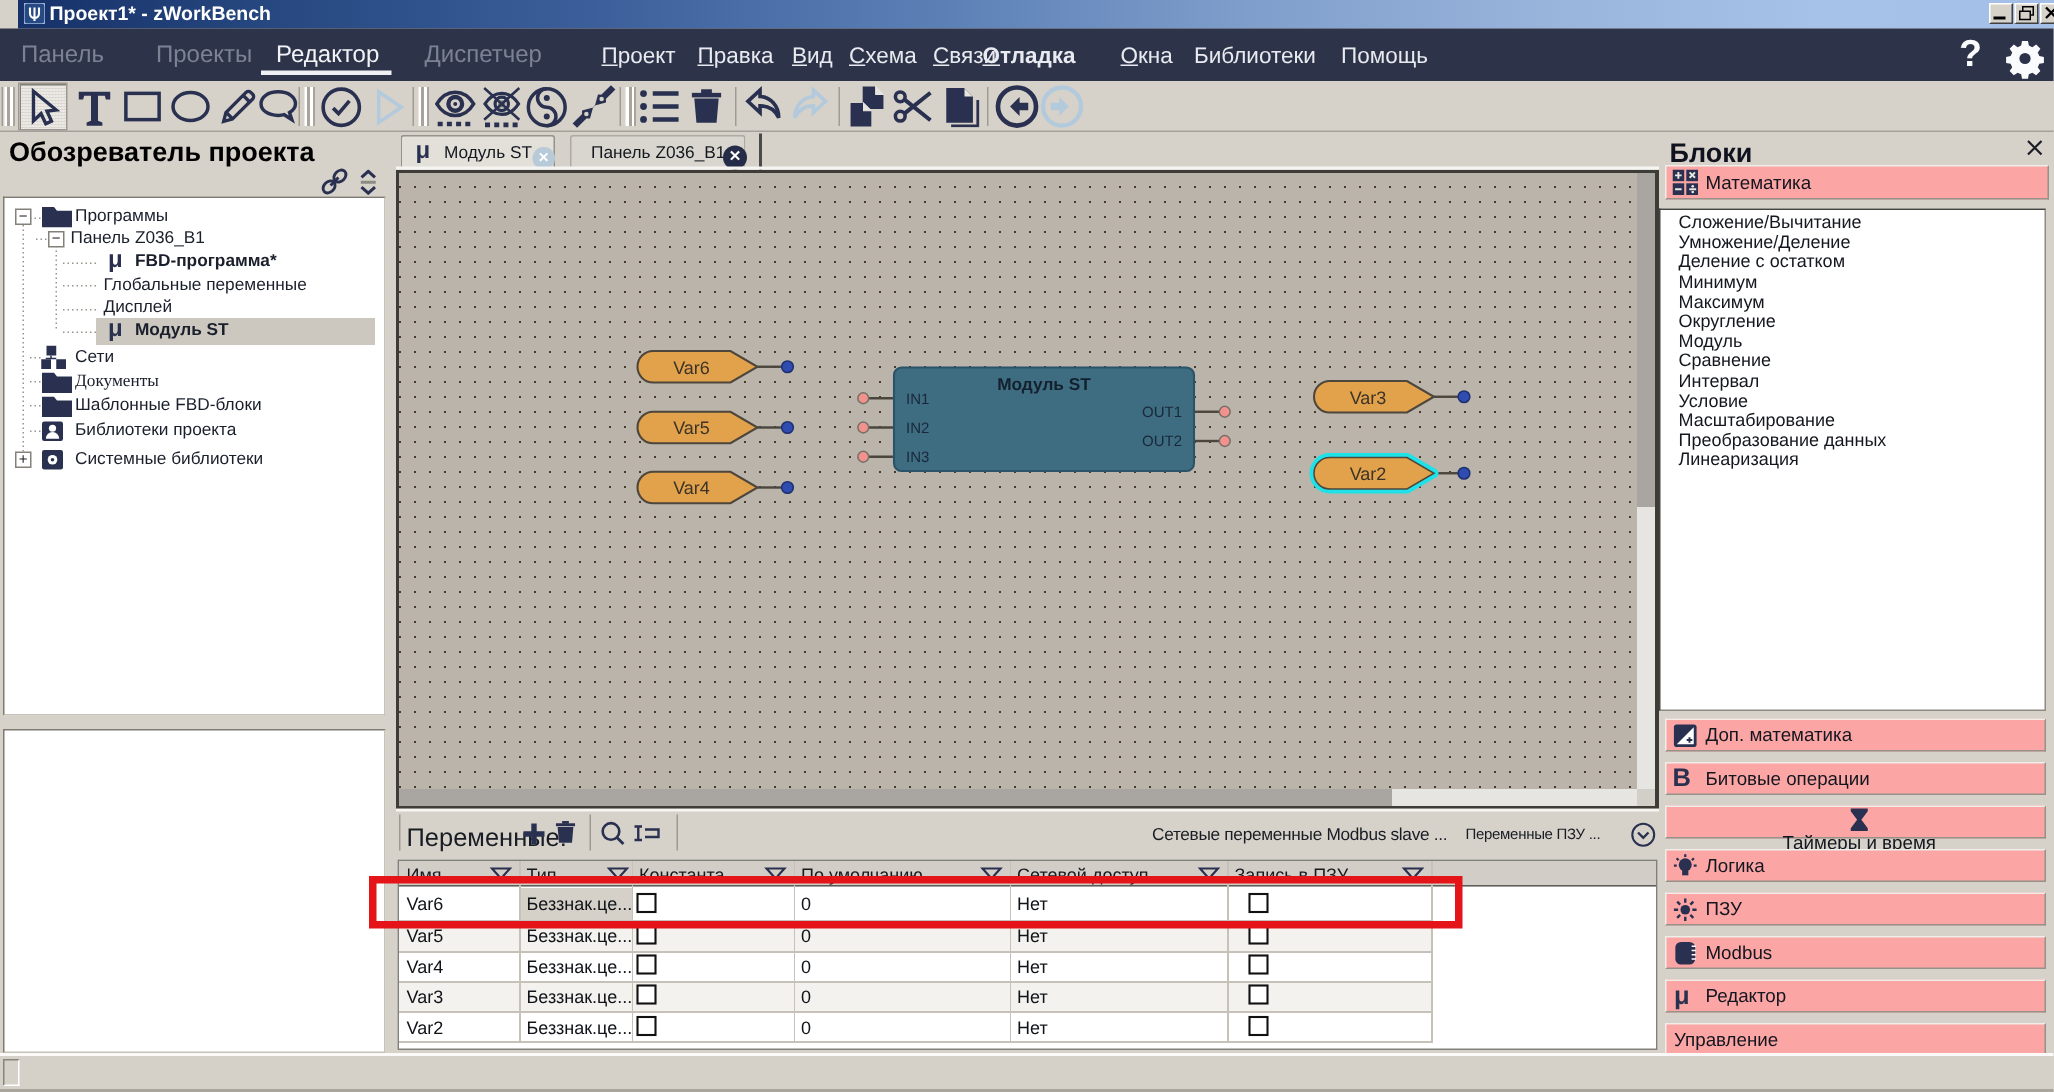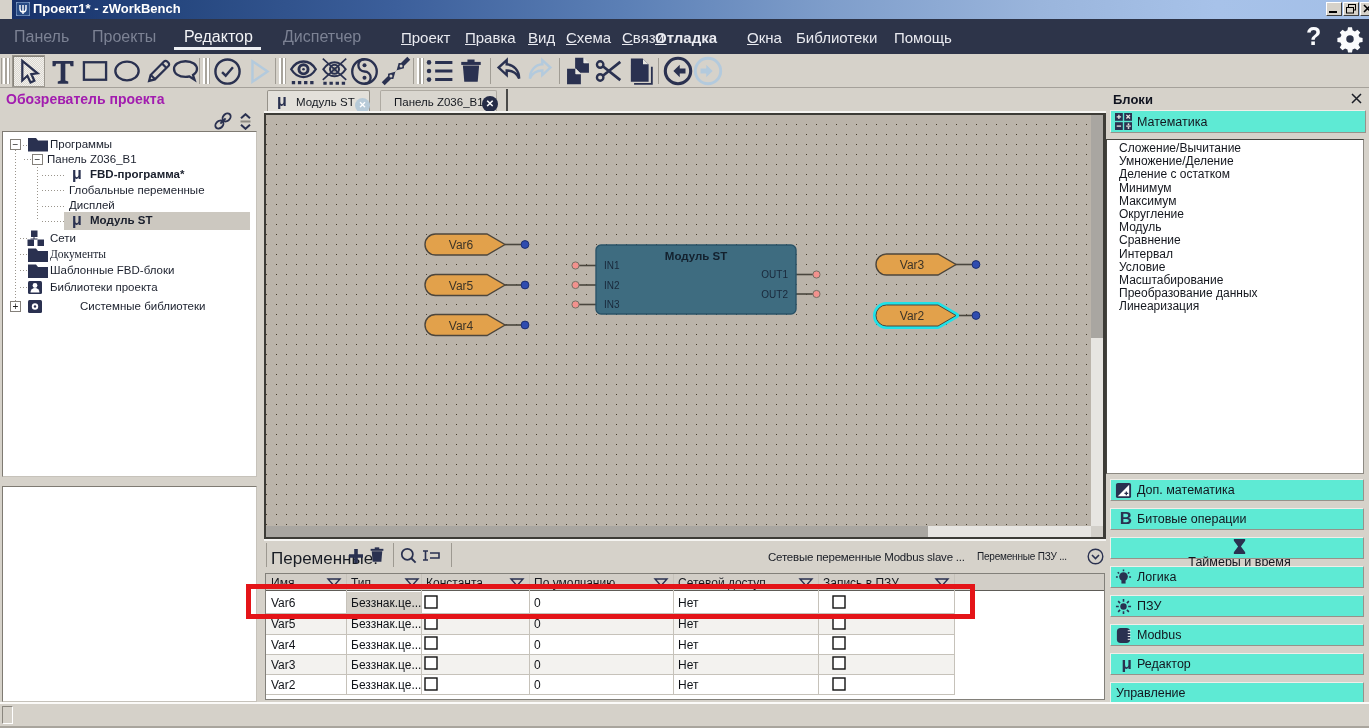--- a/index.html
+++ b/index.html
@@ -17,33 +17,33 @@
 .runder{position:absolute;left:174px;top:28px;width:87px;height:3px;background:#eef0f4;}
 .mitem{position:absolute;top:10px;font-size:15px;color:#e9eaf0;}
 .mitem span{text-decoration:underline;}
 #toolbar{position:absolute;left:0;top:54px;width:1369px;height:34px;background:#d6d2ca;border-bottom:1px solid #a5a19a;}
 .grip{position:absolute;top:4px;width:7px;height:26px;
  background:linear-gradient(90deg,#fff 0 2px,#a8a49c 2px 4px,#fff 4px 6px,#a8a49c 6px 7px);}
 .tbi{position:absolute;top:1px;width:33px;height:32px;display:flex;align-items:center;justify-content:center;}
 .tbi.pressed{background:repeating-conic-gradient(#f2f0ec 0% 25%,#dbd8d1 0% 50%) 0 0/2px 2px;border:1px solid #9b978f;box-shadow:inset 1px 1px 0 #868279;}
 .tsep{position:absolute;top:4px;width:1px;height:26px;background:#a09c94;}
 
-#lp-title{position:absolute;left:6px;top:91px;font-size:14px;font-weight:bold;color:#a21caf;}
+#lp-title{position:absolute;left:6px;top:91px;font-size:18px;font-weight:bold;color:#000000;}
 .whitebox{position:absolute;background:#fff;border:1px solid #888;border-color:#7e7a72 #c6c2ba #c6c2ba #7e7a72;}
 .trow{position:absolute;font-size:11.5px;color:#1a1f2c;white-space:nowrap;}
 .exp{position:absolute;width:11px;height:11px;background:#fff;border:1px solid #84807a;font-size:10px;line-height:9px;text-align:center;color:#222;}
 .titem-b{font-weight:bold;}
 
 .tab{position:absolute;top:90px;height:23px;font-size:12.5px;color:#14181f;}
 .closedot{display:inline-block;width:15px;height:15px;border-radius:50%;color:#fff;text-align:center;line-height:15px;font-size:10px;font-weight:bold;vertical-align:-3px;}
 
 .btxt{font-size:17px;color:#181c24;}
 
-.secbar{position:absolute;left:1110px;width:254px;height:22px;background:#5eead4;
- border:1px solid;border-color:#f0eee9 #96928a #96928a #f0eee9;display:flex;align-items:center;text-align:right;}
+.secbar{position:absolute;left:1110px;width:254px;height:22px;background:#fca5a5;
+ border:1px solid;border-color:#f0eee9 #96928a #96928a #f0eee9;display:flex;align-items:center;}
 .secbar .sectxt{font-size:12.5px;color:#13161f;margin-left:5px;}
 .ricon{width:17px;height:17px;margin-left:4px;flex:0 0 auto;}
 </style></head>
 <body>
 <div id="titlebar">
  <svg class="abs" style="left:4px;top:2px" width="14" height="14" viewBox="0 0 14 14">
       <rect x="0" y="0" width="14" height="14" rx="2" fill="#274a84" stroke="#9db8dc" stroke-width="1"></rect>
       <path d="M4 3 v4 a3 3 0 0 0 6 0 v-4 M7 3 v9" stroke="#fff" stroke-width="1.4" fill="none"></path>
     </svg>
  <div class="ttl">Проект1* - zWorkBench</div>
@@ -53,21 +53,21 @@
  <div class="winbtn" style="left:1331px;width:16px;"><svg width="14" height="11">
         <rect x="4.5" y="1.5" width="7" height="5.5" fill="none" stroke="#000"></rect>
         <rect x="2.5" y="4.5" width="7" height="5.5" fill="#d6d2ca" stroke="#000"></rect>
       </svg></div>
  <div class="winbtn" style="left:1348px;width:16px;"><svg width="14" height="11">
         <path d="M3 2 L10 9 M10 2 L3 9" stroke="#000" stroke-width="1.6"></path>
       </svg></div>
 </div>
 <div id="menubar">
  <div class="rtab" style="left:14px;">Панель</div>
- <div class="rtab" style="left:92px;">Проекты</div>
+ <div class="rtab" style="left:104px;">Проекты</div>
  <div class="rtab active" style="left:184px;">Редактор</div>
  <div class="runder"></div>
  <div class="rtab" style="left:283px;">Диспетчер</div>
  <div class="mitem" style="left:401px;"><span>П</span>роект</div>
  <div class="mitem" style="left:465px;"><span>П</span>равка</div>
  <div class="mitem" style="left:528px;"><span>В</span>ид</div>
  <div class="mitem" style="left:566px;"><span>С</span>хема</div>
  <div class="mitem" style="left:622px;"><span>С</span>вязи</div>
  <div class="mitem" style="left:655px;font-weight:bold;"><span>О</span>тладка</div>
  <div class="mitem" style="left:747px;"><span>О</span>кна</div>
@@ -284,21 +284,21 @@
  <div class="trow" style="left:48px;top:7px;">Программы</div>
  <div class="trow" style="left:45px;top:22px;">Панель Z036_B1</div>
  <div class="trow titem-b" style="left:88px;top:37px;">FBD-программа*</div>
  <div class="trow" style="left:67px;top:53px;">Глобальные переменные</div>
  <div class="trow" style="left:67px;top:68px;">Дисплей</div>
  <div class="trow titem-b" style="left:88px;top:83px;">Модуль ST</div>
  <div class="trow" style="left:48px;top:101px;">Сети</div>
  <div class="trow" style="left:48px;top:117px;font-family:Liberation Serif, serif;">Документы</div>
  <div class="trow" style="left:48px;top:133px;">Шаблонные FBD-блоки</div>
  <div class="trow" style="left:48px;top:150px;">Библиотеки проекта</div>
- <div class="trow" style="left:48px;top:169px;margin-left:30px;">Системные библиотеки</div>
+ <div class="trow" style="left:48px;top:169px;">Системные библиотеки</div>
  <div class="abs titem-b" style="left:70px;top:34px;font-size:16px;color:#2a3150;">μ</div>
  <div class="abs titem-b" style="left:70px;top:80px;font-size:16px;color:#2a3150;">μ</div>
  <div class="exp" style="left:8px;top:8px;">−</div>
  <div class="exp" style="left:30px;top:23px;">−</div>
  <div class="exp" style="left:8px;top:170px;">+</div>
 </div>
 
 <div class="abs" style="left:267px;top:90px;width:103px;height:23px;background:#e3e0da;border:1px solid #96928a;border-bottom:none;border-radius:2px 2px 0 0;"></div>
 <div class="abs" style="left:380px;top:90px;width:117px;height:23px;background:#d9d6cf;border:1px solid #aeaaa2;border-bottom:none;border-radius:2px 2px 0 0;"></div>
 <div class="tab titem-b" style="left:277px;top:92px;font-size:16px;color:#2a3150;">μ</div>
@@ -482,21 +482,21 @@
       <rect x="568" y="64" width="12" height="12"></rect>
   <rect x="160" y="84" width="12" height="12"></rect>
       <rect x="568" y="84" width="12" height="12"></rect>
   <rect x="160" y="105" width="12" height="12"></rect>
       <rect x="568" y="105" width="12" height="12"></rect>
  </g>
 </svg>
 
 <div class="abs" style="left:246px;top:584px;width:729px;height:35px;border:5px solid #e41418;z-index:50;"></div>
 
-<div class="abs titem-b" style="left:1113px;top:92px;font-size:13px;color:#10131f;">Блоки</div>
+<div class="abs titem-b" style="left:1113px;top:92px;font-size:18px;color:#10131f;">Блоки</div>
 <svg class="abs" style="left:1351px;top:93px" width="11" height="11" viewBox="0 0 11 11">
     <path d="M1 1 L10 10 M10 1 L1 10" stroke="#1a1d25" stroke-width="1.5"></path>
   </svg>
 <div class="secbar" style="top:110px;height:23px;left:1110px;width:256px;">
  <svg class="ricon" viewBox="0 0 17 17">
       <g fill="#2a3150">
         <rect x="0" y="0" width="7.8" height="7.8"></rect>
         <rect x="9.2" y="0" width="7.8" height="7.8"></rect>
         <rect x="0" y="9.2" width="7.8" height="7.8"></rect>
         <rect x="9.2" y="9.2" width="7.8" height="7.8"></rect>

